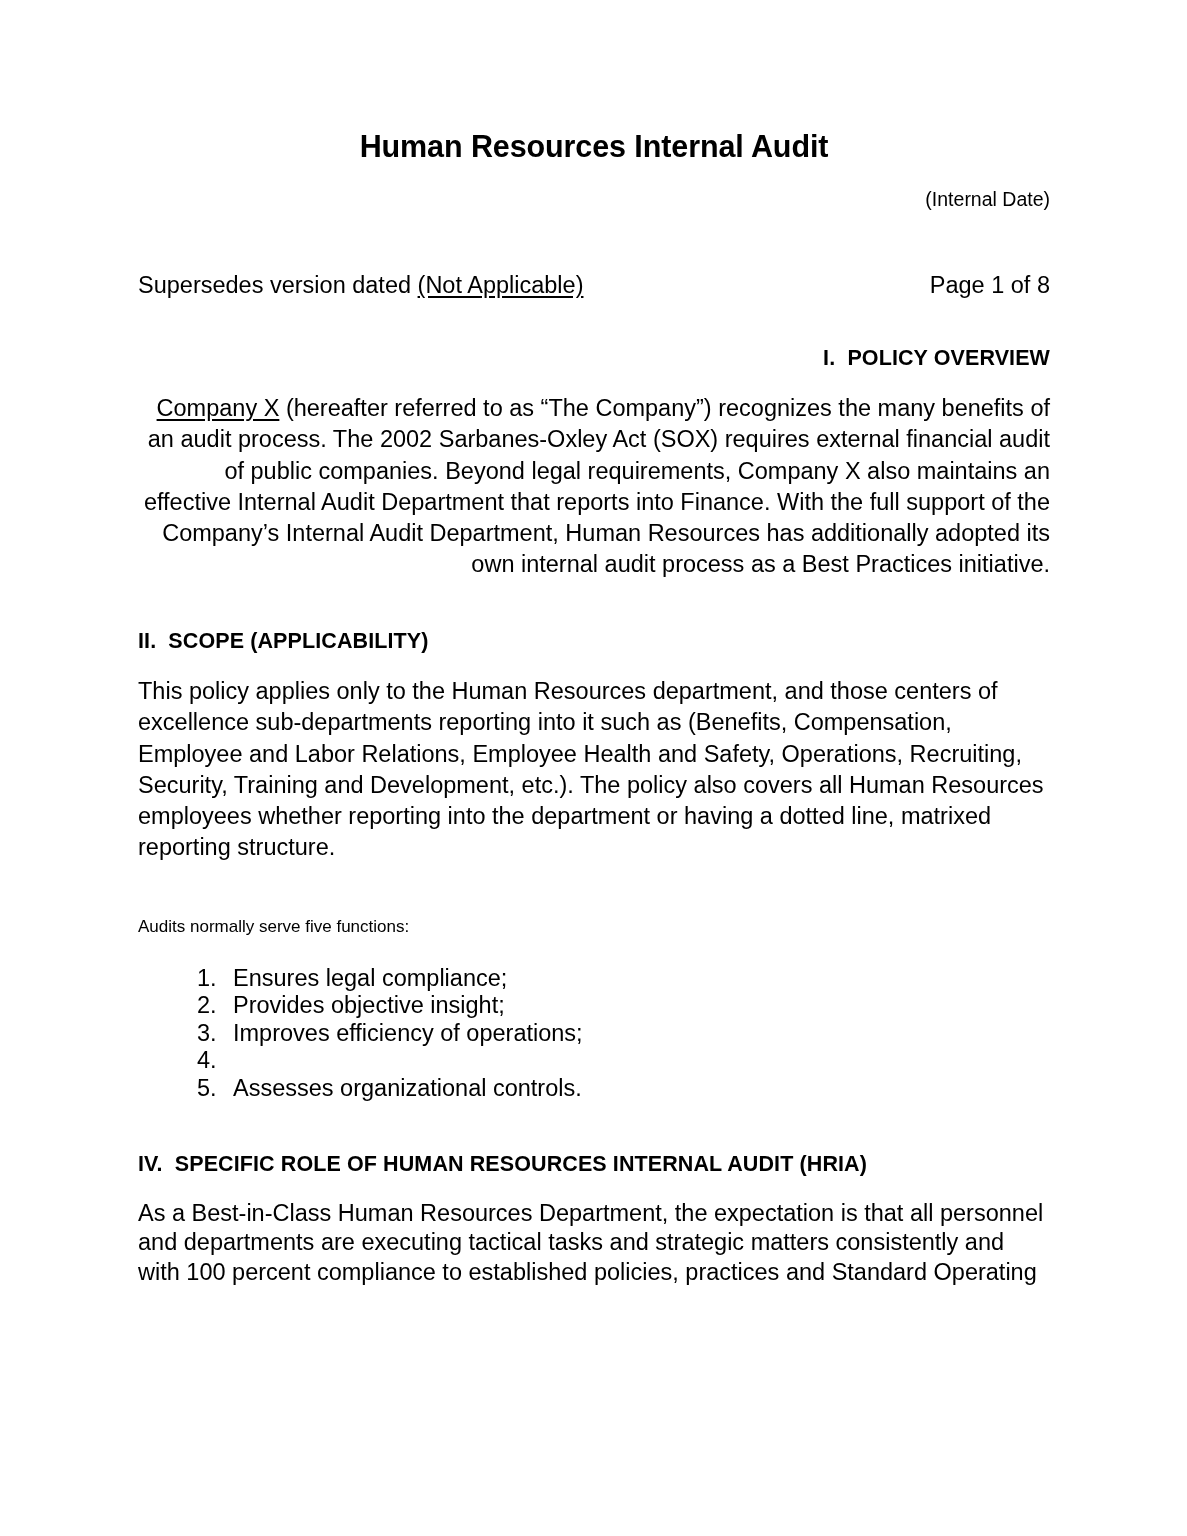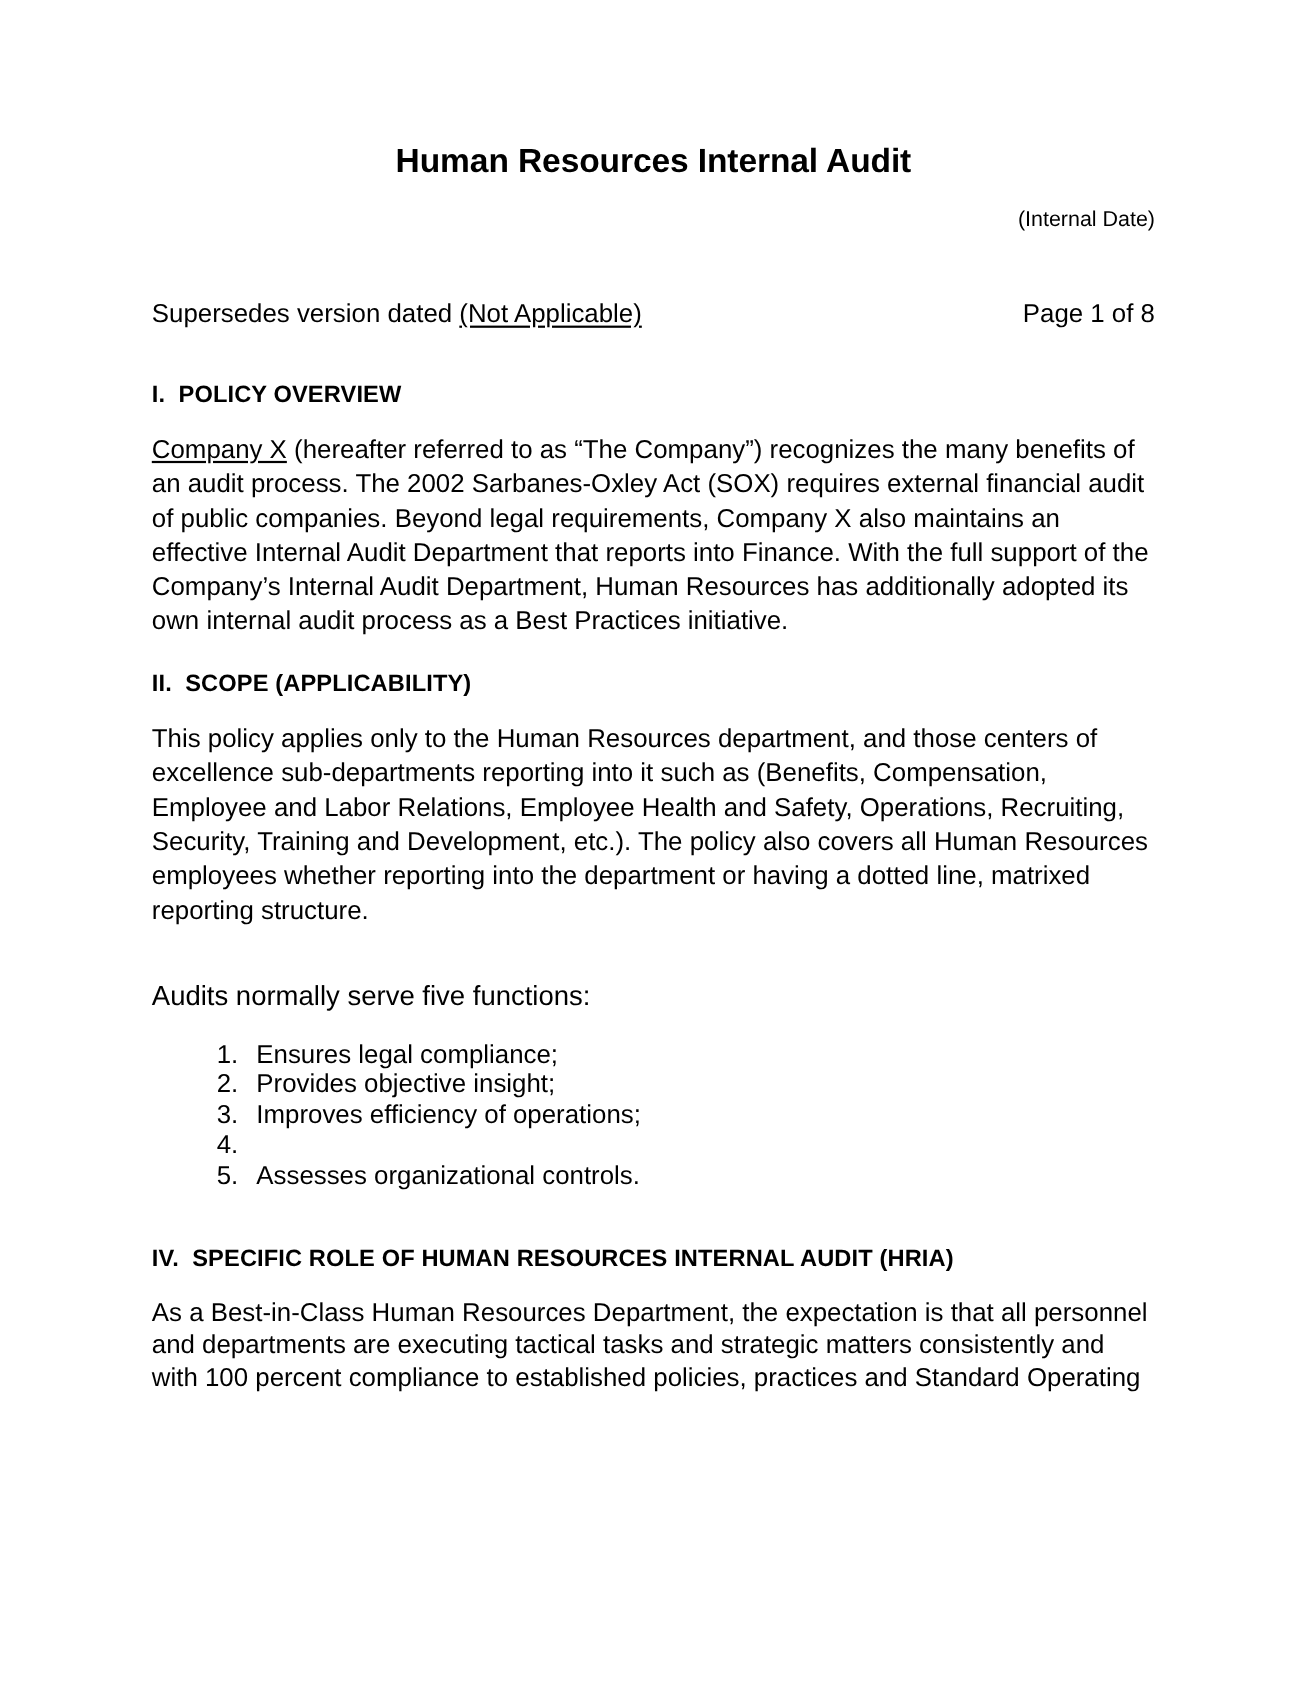--- a/index.html
+++ b/index.html
@@ -79,28 +79,28 @@
     line-height: 31.2px;
   }
   .section-body.tight {
     line-height: 29.5px;
   }
   .section-body p {
     margin: 0;
   }
 
   
-  .sec-1 { margin-top: 46px; }
-  .sec-2 { margin-top: 29px; }
+  .sec-1 { margin-top: 46px; text-align: right; }
+  .sec-2 { margin-top: 49px; }
   .sec-3 { margin-top: 48px; }
   .sec-4 { margin-top: 50px; }
 
   .lead-in {
     margin-top: 20px;
-    font-size: 25px;
+    font-size: 17px;
     line-height: 31.2px;
   }
 
   
   .numbered-list {
     margin: 22px 0 0 0;
     padding: 0;
     list-style: none;
   }
   .numbered-list li {

